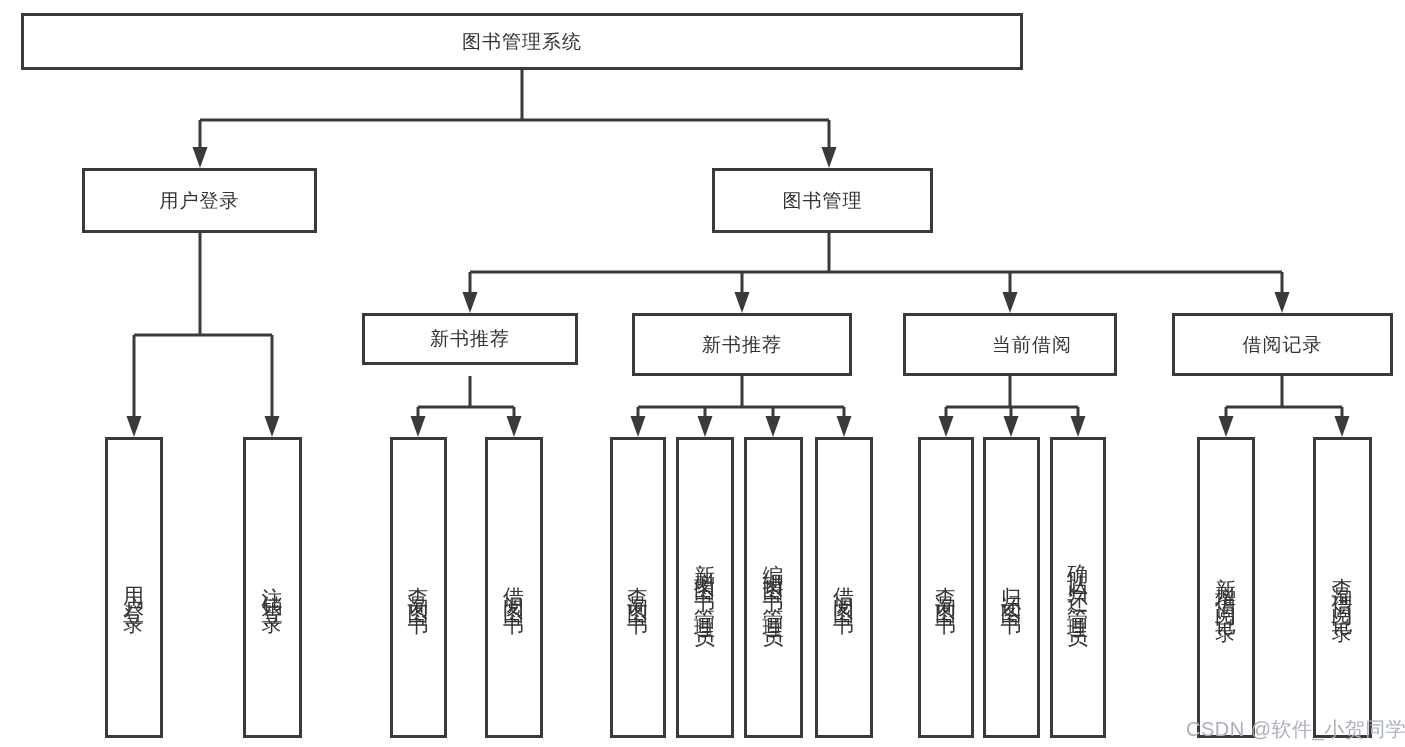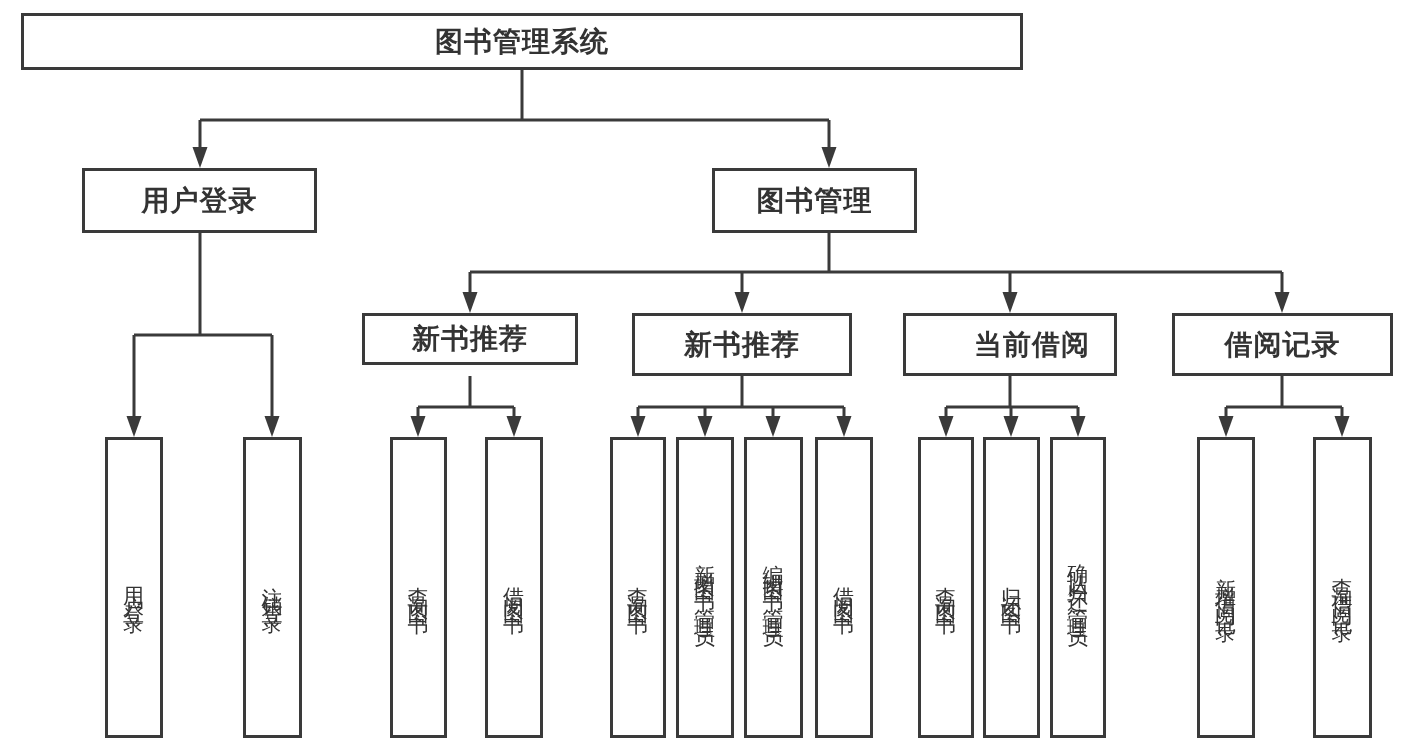--- a/index.html
+++ b/index.html
@@ -26,24 +26,23 @@
     box-sizing: border-box;
     border: 3px solid #3a3a3a;
     background: #ffffff;
     display: flex;
     align-items: center;
     justify-content: center;
     z-index: 2;
     color: #333333;
   }
   .node .h-label {
-    font-size: 28px;
+    font-size: 19px;
     letter-spacing: 1px;
     white-space: nowrap;
-    font-weight: bold;
   }
   .leaf .v-label {
     writing-mode: vertical-rl;
     text-orientation: mixed;
     font-size: 21px;
     letter-spacing: 9px;
     line-height: 1;
     white-space: nowrap;
   }
   .watermark {
@@ -85,21 +84,21 @@
       <polygon points="1334.5,416 1349.5,416 1342,437" fill="#3a3a3a"></polygon>
     </svg>
 
   <div class="node" style="left:21px; top:13px; width:1002px; height:57px;">
     <span class="h-label">图书管理系统</span>
   </div>
 
   <div class="node" style="left:82px; top:168px; width:235px; height:65px;">
     <span class="h-label">用户登录</span>
   </div>
-  <div class="node" style="left:712px; top:168px; width:205px; height:65px;">
+  <div class="node" style="left:712px; top:168px; width:221px; height:65px;">
     <span class="h-label">图书管理</span>
   </div>
 
   <div class="node" style="left:362px; top:313px; width:216px; height:52px;">
     <span class="h-label">新书推荐</span>
   </div>
   <div class="node" style="left:632px; top:313px; width:220px; height:63px;">
     <span class="h-label">新书推荐</span>
   </div>
   <div class="node" style="left:903px; top:313px; width:214px; height:63px;padding-left:44px;">
@@ -146,14 +145,15 @@
     <span class="v-label">确认归还（管理员）</span>
   </div>
 
   <div class="node leaf" style="left:1197px; top:437px; width:58px; height:301px;">
     <span class="v-label">新增借阅记录</span>
   </div>
   <div class="node leaf" style="left:1313px; top:437px; width:59px; height:301px;">
     <span class="v-label">查询借阅记录</span>
   </div>
 
+  <div class="watermark">CSDN @软件_小贺同学</div>
 
 </div>
 
 </body></html>

